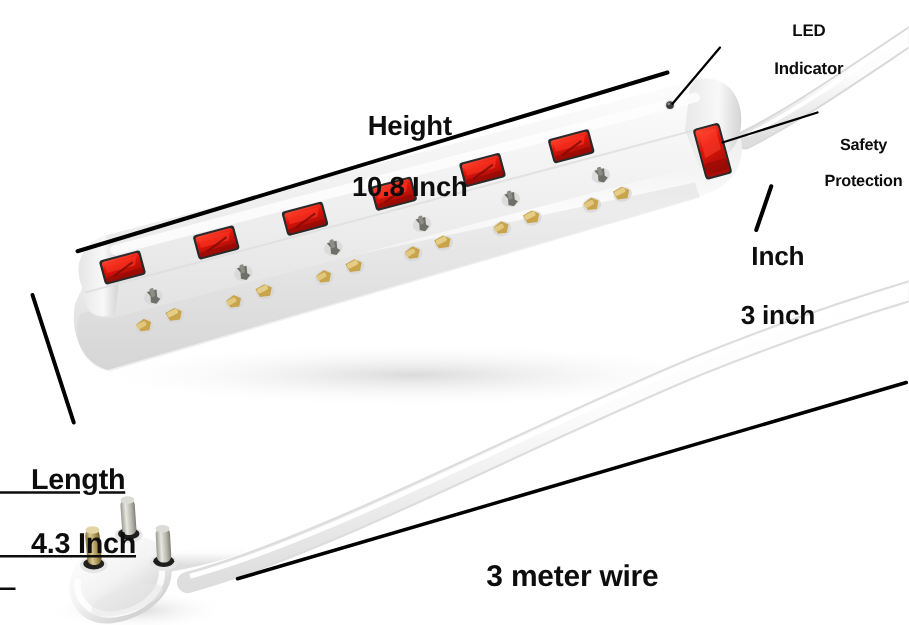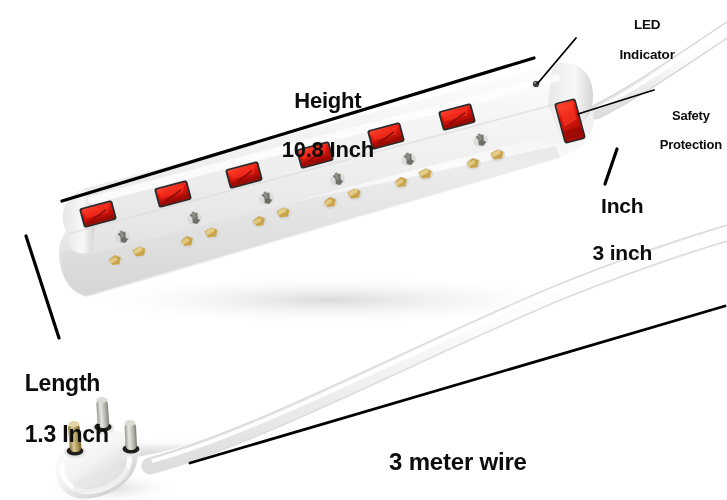--- a/index.html
+++ b/index.html
@@ -27,21 +27,21 @@
   }
   .anno {
     position: absolute;
     color: #0d0d0d;
     font-weight: bold;
     line-height: 1.12;
     white-space: pre;
     letter-spacing: -0.2px;
   }
   .anno.center { text-align: center; }
-  .anno.left   { text-align: left; }
+  .anno.left   { text-align: left; text-decoration: underline; }
 
   
   #lbl-height {
     left: 232px;
     top: 64px;
     width: 168px;
     font-size: 22px;
     text-align: center;
   }
 
@@ -328,20 +328,20 @@
     <span>Protection</span>
   </div>
 
   <div class="anno center" id="lbl-width">
     <span>Inch</span><br>
     <span>3 inch</span>
   </div>
 
   <div class="anno left" id="lbl-length">
     <span>Length</span><br>
-    <span>1.3 Inch</span>
+    <span>4.3 Inch</span>
   </div>
 
   <div class="anno center" id="lbl-wire">
     <span>3 meter wire</span>
   </div>
 
 </div>
 
 </body></html>

